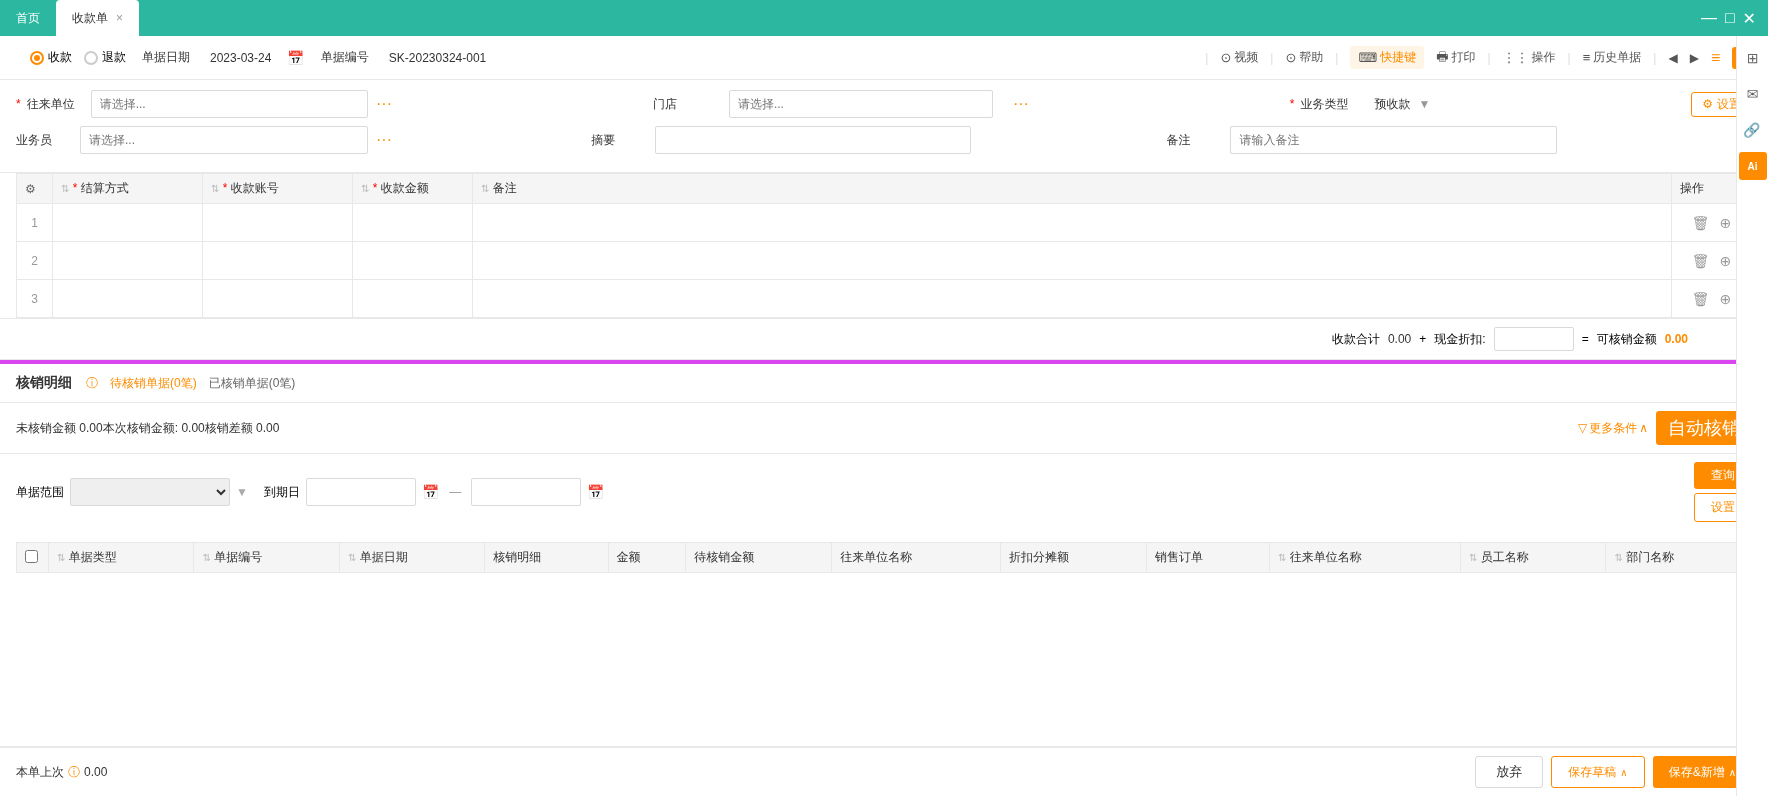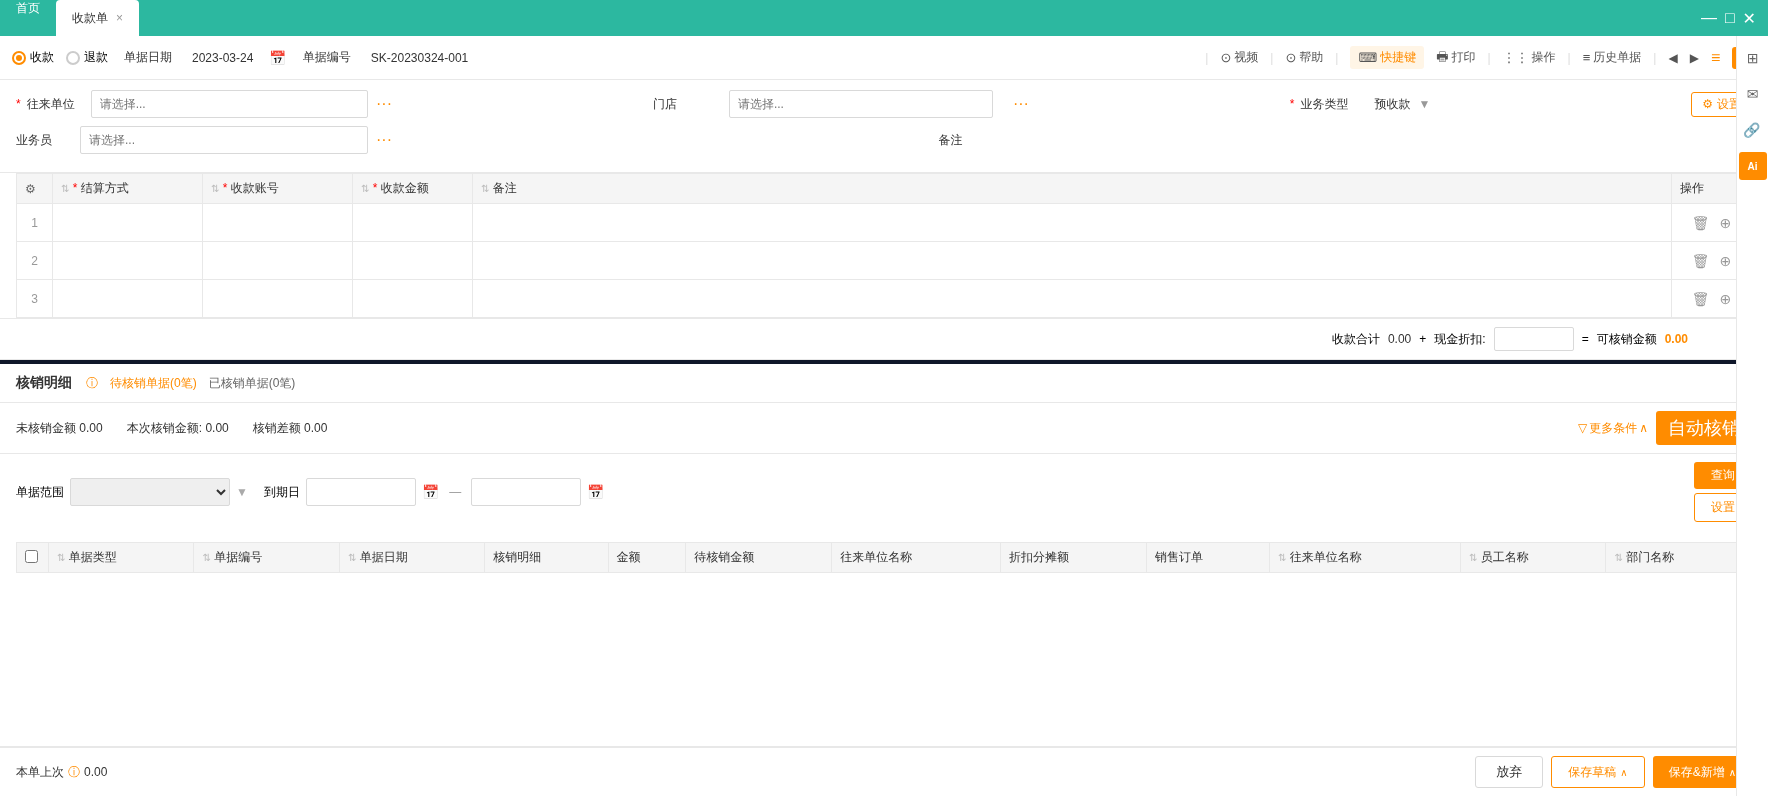--- a/index.html
+++ b/index.html
@@ -4,21 +4,21 @@
   <style>
     * { box-sizing: border-box; margin: 0; padding: 0; font-family: 'Microsoft YaHei', sans-serif; font-size: 12px; }
     body { background: #f0f0f0; width: 1768px; height: 796px; overflow: hidden; }
 
     
     .tab-bar {
       display: flex; align-items: center; height: 36px;
       background: #2cb8a0;
     }
     .tab-home {
-      padding: 0 16px; height: 100%; display: flex; 
+      padding: 0 16px; height: 100%; display: flex; align-items: center;
       color: #fff; background: #2cb8a0; cursor: pointer; font-size: 13px;
     }
     .tab-active {
       padding: 0 16px; height: 100%; display: flex; align-items: center;
       color: #333; background: #fff; cursor: pointer; font-size: 13px; border-radius: 4px 4px 0 0;
       gap: 8px;
     }
     .tab-close { color: #999; font-size: 12px; cursor: pointer; }
     .tab-bar-right { margin-left: auto; display: flex; align-items: center; gap: 8px; padding-right: 12px; }
     .tab-bar-right span { color: #fff; font-size: 16px; cursor: pointer; }
@@ -27,21 +27,21 @@
     .main-area {
       background: #fff; margin: 0; height: calc(796px - 36px);
       display: flex; flex-direction: column; overflow: hidden;
     }
 
     
     .toolbar {
       display: flex; align-items: center; height: 44px; padding: 0 12px;
       border-bottom: 1px solid #e8e8e8; background: #fff; gap: 16px;
     }
-    .radio-group { display: flex; gap: 12px; align-items: center; }
+    .radio-group { display: flex; gap: 12px; align-items: center; margin-left: 18px; }
     .radio-item { display: flex; align-items: center; gap: 4px; cursor: pointer; }
     .radio-circle { width: 14px; height: 14px; border-radius: 50%; border: 2px solid #ff8c00; display: flex; align-items: center; justify-content: center; }
     .radio-circle.active::after { content: ''; width: 6px; height: 6px; background: #ff8c00; border-radius: 50%; }
     .radio-circle.inactive { border-color: #ccc; }
     .toolbar-field { display: flex; align-items: center; gap: 6px; }
     .toolbar-label { color: #333; }
     .toolbar-value { color: #333; font-weight: normal; }
     .toolbar-icon { color: #ff8c00; cursor: pointer; font-size: 14px; }
     .toolbar-right { margin-left: auto; display: flex; align-items: center; gap: 12px; }
     .toolbar-btn { display: flex; align-items: center; gap: 3px; color: #555; cursor: pointer; font-size: 12px; }
@@ -101,26 +101,26 @@
     }
     .summary-text { color: #000000; }
     .summary-value { color: #333; }
     .summary-orange { color: #ff8c00; font-weight: bold; }
     .summary-input {
       width: 100px; height: 24px; border: 1px solid #d9d9d9; border-radius: 2px;
       padding: 0 6px; outline: none;
     }
 
     
-    .verify-section { background: #fff; flex: 1; overflow-y: auto; border-top: 4px solid #0f172a; }
+    .verify-section { background: #fff; flex: 1; overflow-y: auto; border-top: 4px solid #d946ef; }
     .verify-header { display: flex; align-items: center; padding: 10px 16px; gap: 12px; border-bottom: 1px solid #e8e8e8; }
     .verify-title { font-size: 14px; font-weight: bold; color: #333; }
     .info-icon { color: #ff8c00; cursor: pointer; margin-left: 2px; }
     .verify-tab { color: #ff8c00; cursor: pointer; text-decoration: none; }
-    .verify-stats { display: flex; align-items: center; padding: 8px 16px; gap: 24px; border-bottom: 1px solid #e8e8e8; }
+    .verify-stats { display: flex; align-items: center; padding: 8px 16px; border-bottom: 1px solid #e8e8e8; }
     .stat-item { color: #333; }
     .filter-more { color: #ff8c00; cursor: pointer; display: flex; align-items: center; gap: 2px; }
     .auto-cancel-btn {
       background: #ff8c00; color: #fff; border: none; border-radius: 3px;
       padding: 5px 12px; cursor: pointer; font-size: 18px;
     }
     .filter-field { display: flex; align-items: center; gap: 6px; }
     .filter-select {
       width: 160px; height: 28px; border: 1px solid #d9d9d9; border-radius: 2px;
       padding: 0 8px; outline: none; color: #333;
@@ -301,24 +301,29 @@
     </div>
     <div class="form-row">
 
       <div class="form-field" style="flex:2; max-width:380px; gap:4px;">
         <span class="field-label">业务员</span>
         <input type="text" class="field-input" placeholder="请选择..." style="">
         <span class="field-more">···</span>
       </div>
       <div style="flex:1"></div>
 
+      <div class="form-field" style="flex:2; max-width:380px; gap:4px;">
+        <span class="field-label">摘要</span>
+        <input type="text" class="field-input" style="">
+      </div>
       <div style="flex:1"></div>
 
       <div class="form-field" style="flex:2; gap:4px;">
         <span class="field-label">备注</span>
+        <input type="text" class="field-input" placeholder="请输入备注" style="">
       </div>
       <div style="flex:1"></div>
     </div>
   </div>
 
   <div class="table-area" style="padding: 0 16px;">
     <table class="data-table">
       <thead>
         <tr>
           <th class="col-gear">

